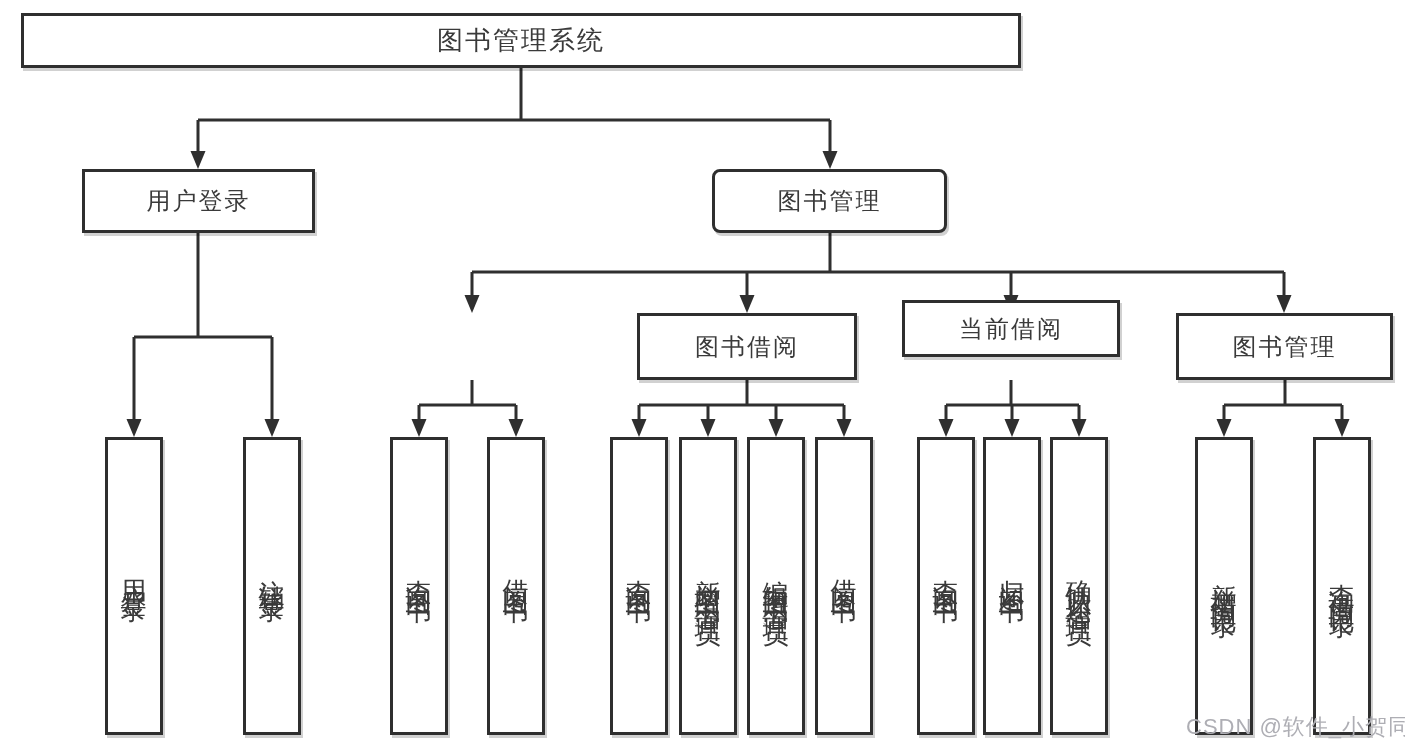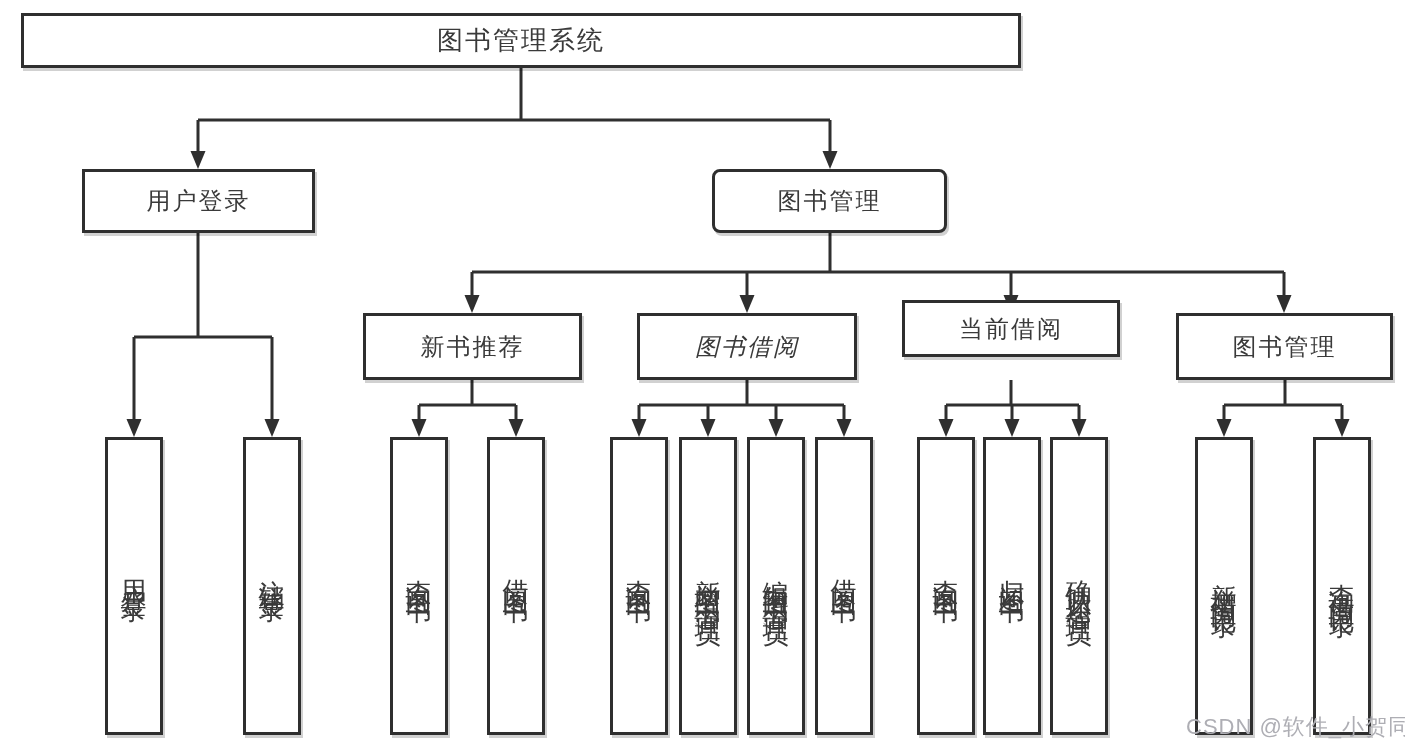--- a/index.html
+++ b/index.html
@@ -104,22 +104,21 @@
       <polygon points="1216.5,419 1231.5,419 1224,437"></polygon>
       <polygon points="1334.5,419 1349.5,419 1342,437"></polygon>
     </g>
   </svg>
 
   <div class="node root" style="left:21px; top:13px; width:1000px; height:55px;font-family:Liberation Serif, serif;">图书管理系统</div>
 
   <div class="node" style="left:82px; top:169px; width:233px; height:64px;">用户登录</div>
   <div class="node" style="left:712px; top:169px; width:235px; height:64px;border-radius:8px;">图书管理</div>
 
-  <div class="node" style="left:363px; top:313px; width:219px; height:67px;">新书推荐</div>
-  <div class="node" style="left:637px; top:313px; width:220px; height:67px;font-style:italic;">图书借阅</div>
+  <div class="node" style="left:637px; top:313px; width:220px; height:67px;">图书借阅</div>
   <div class="node" style="left:902px; top:300px; width:218px; height:57px;">当前借阅</div>
   <div class="node" style="left:1176px; top:313px; width:217px; height:67px;">图书管理</div>
 
   <div class="leaf" style="left:105px;">
     <span class="vtext pad-lg">用户登录</span>
   </div>
   <div class="leaf" style="left:243px;">
     <span class="vtext pad-lg">注销登录</span>
   </div>
 

